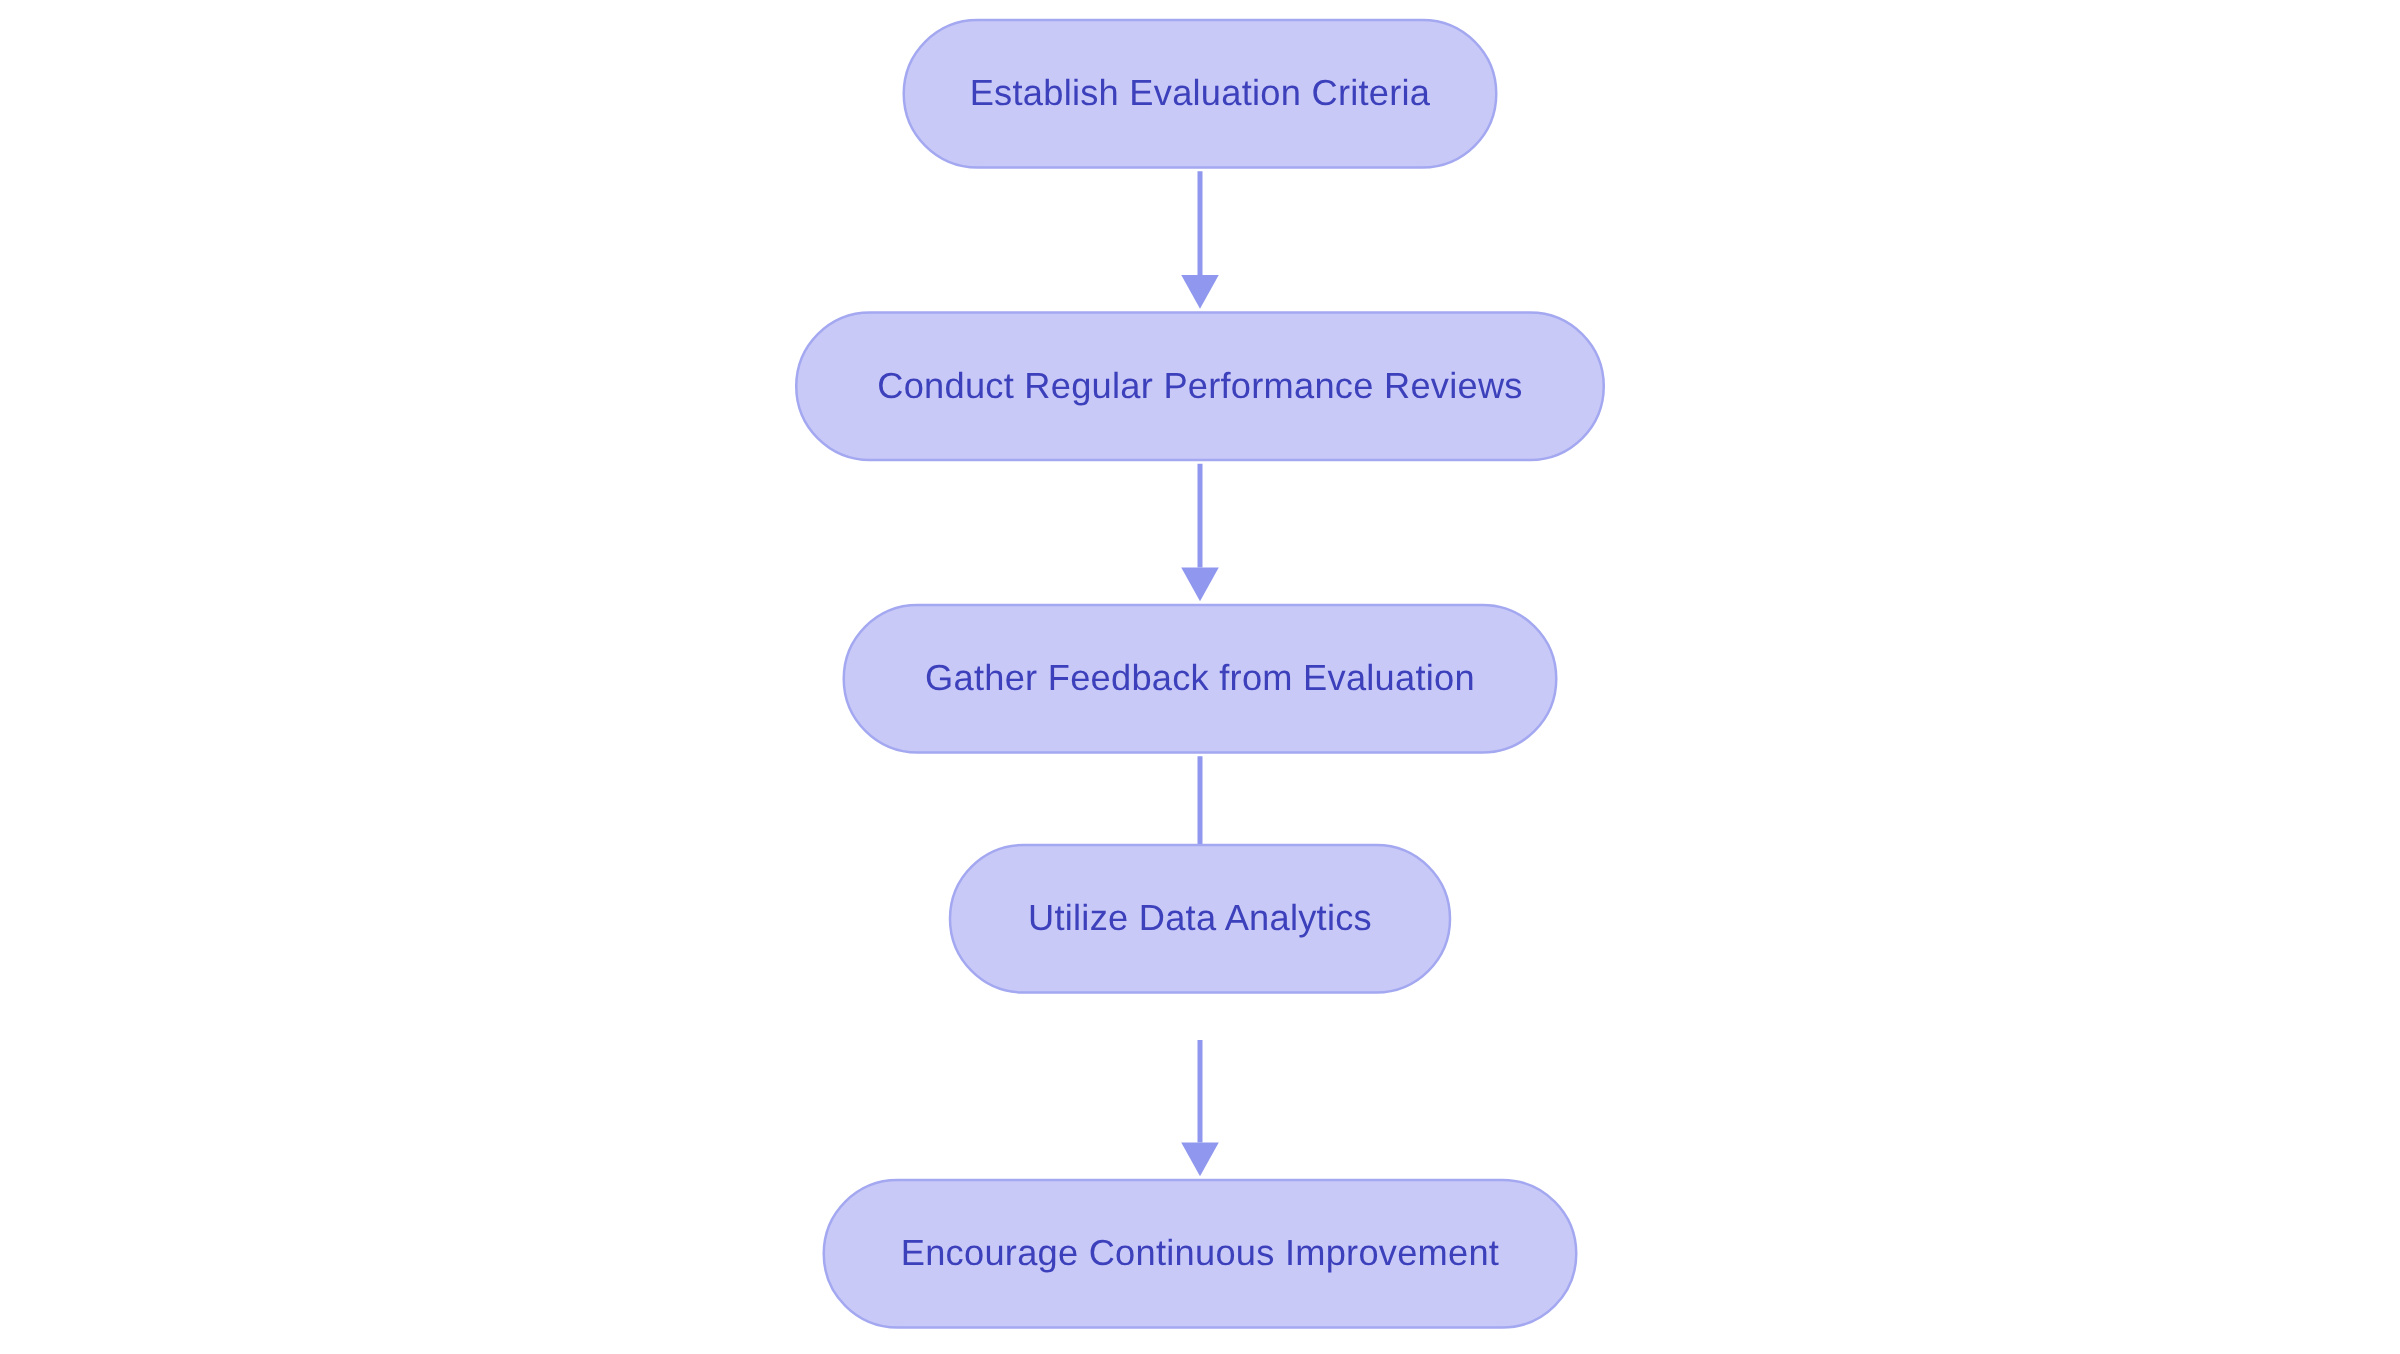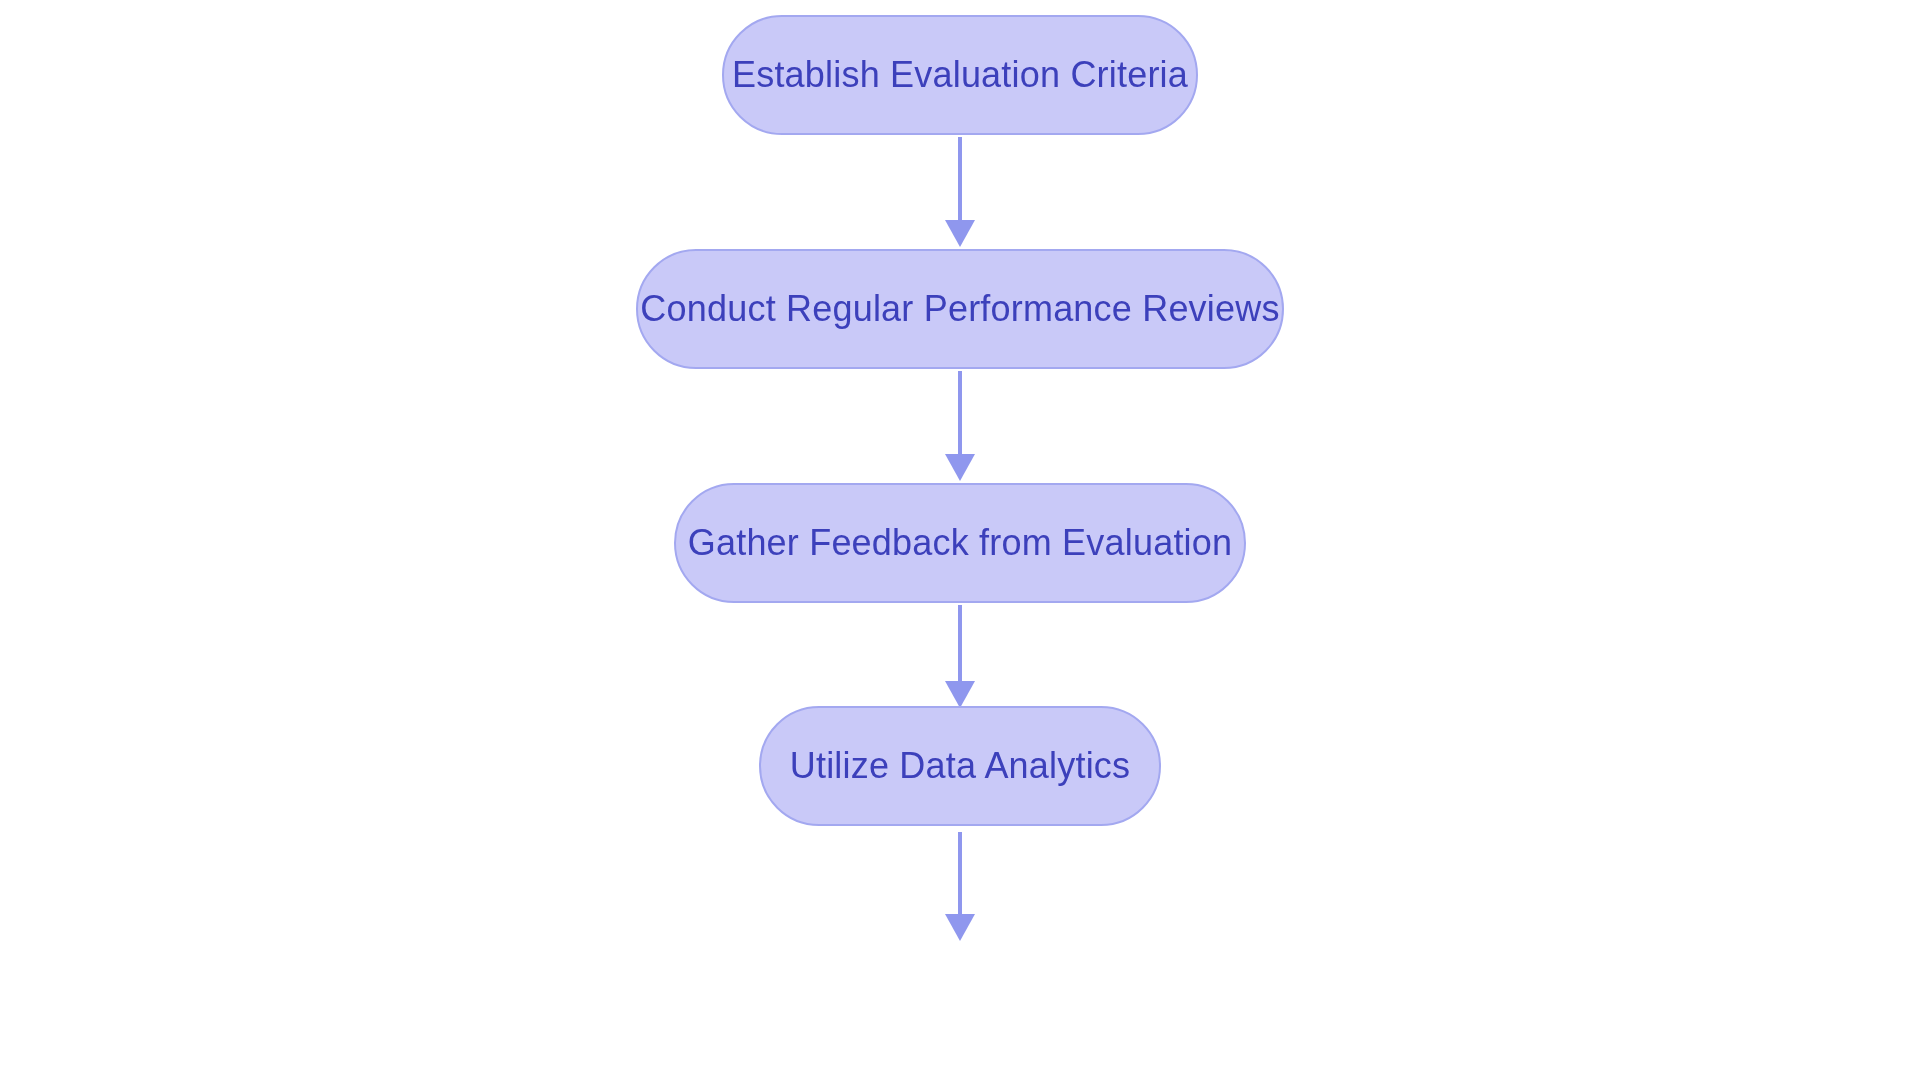--- a/index.html
+++ b/index.html
@@ -22,33 +22,33 @@
   .flow-node {
     position: absolute;
     left: 960px;
     transform: translateX(-50%);
     height: 120px;
     box-sizing: border-box;
     background: var(--node-fill, #c9c9f8);
     border: 2px solid var(--node-border, #a3a8f0);
     border-radius: 62px;
     color: var(--node-text, #3c40bb);
-    font-size: 36px;
+    font-size: 29px;
     font-weight: 500;
     letter-spacing: 0.2px;
     display: flex;
     align-items: center;
     justify-content: center;
     text-align: center;
     white-space: nowrap;
   }
   .node-1 { top: 15px;  width: 476px; }
   .node-2 { top: 249px; width: 648px; }
   .node-3 { top: 483px; width: 572px; }
-  .node-4 { top: 706px; width: 402px; }
+  .node-4 { top: 675px; width: 402px; }
   .node-5 { top: 943px; width: 604px; }
 
   .flow-arrow {
     position: absolute;
     left: 960px;
     transform: translateX(-50%);
     width: 30px;
     display: flex;
     flex-direction: column;
     align-items: center;
@@ -106,14 +106,17 @@
 
   <div class="flow-node node-4">
     <span>Utilize Data Analytics</span>
   </div>
 
   <div class="flow-arrow arrow-4">
     <div class="shaft"></div>
     <div class="head"></div>
   </div>
 
+  <div class="flow-node node-5">
+    <span>Encourage Continuous Improvement</span>
+  </div>
 
 </div>
 
 </body></html>

